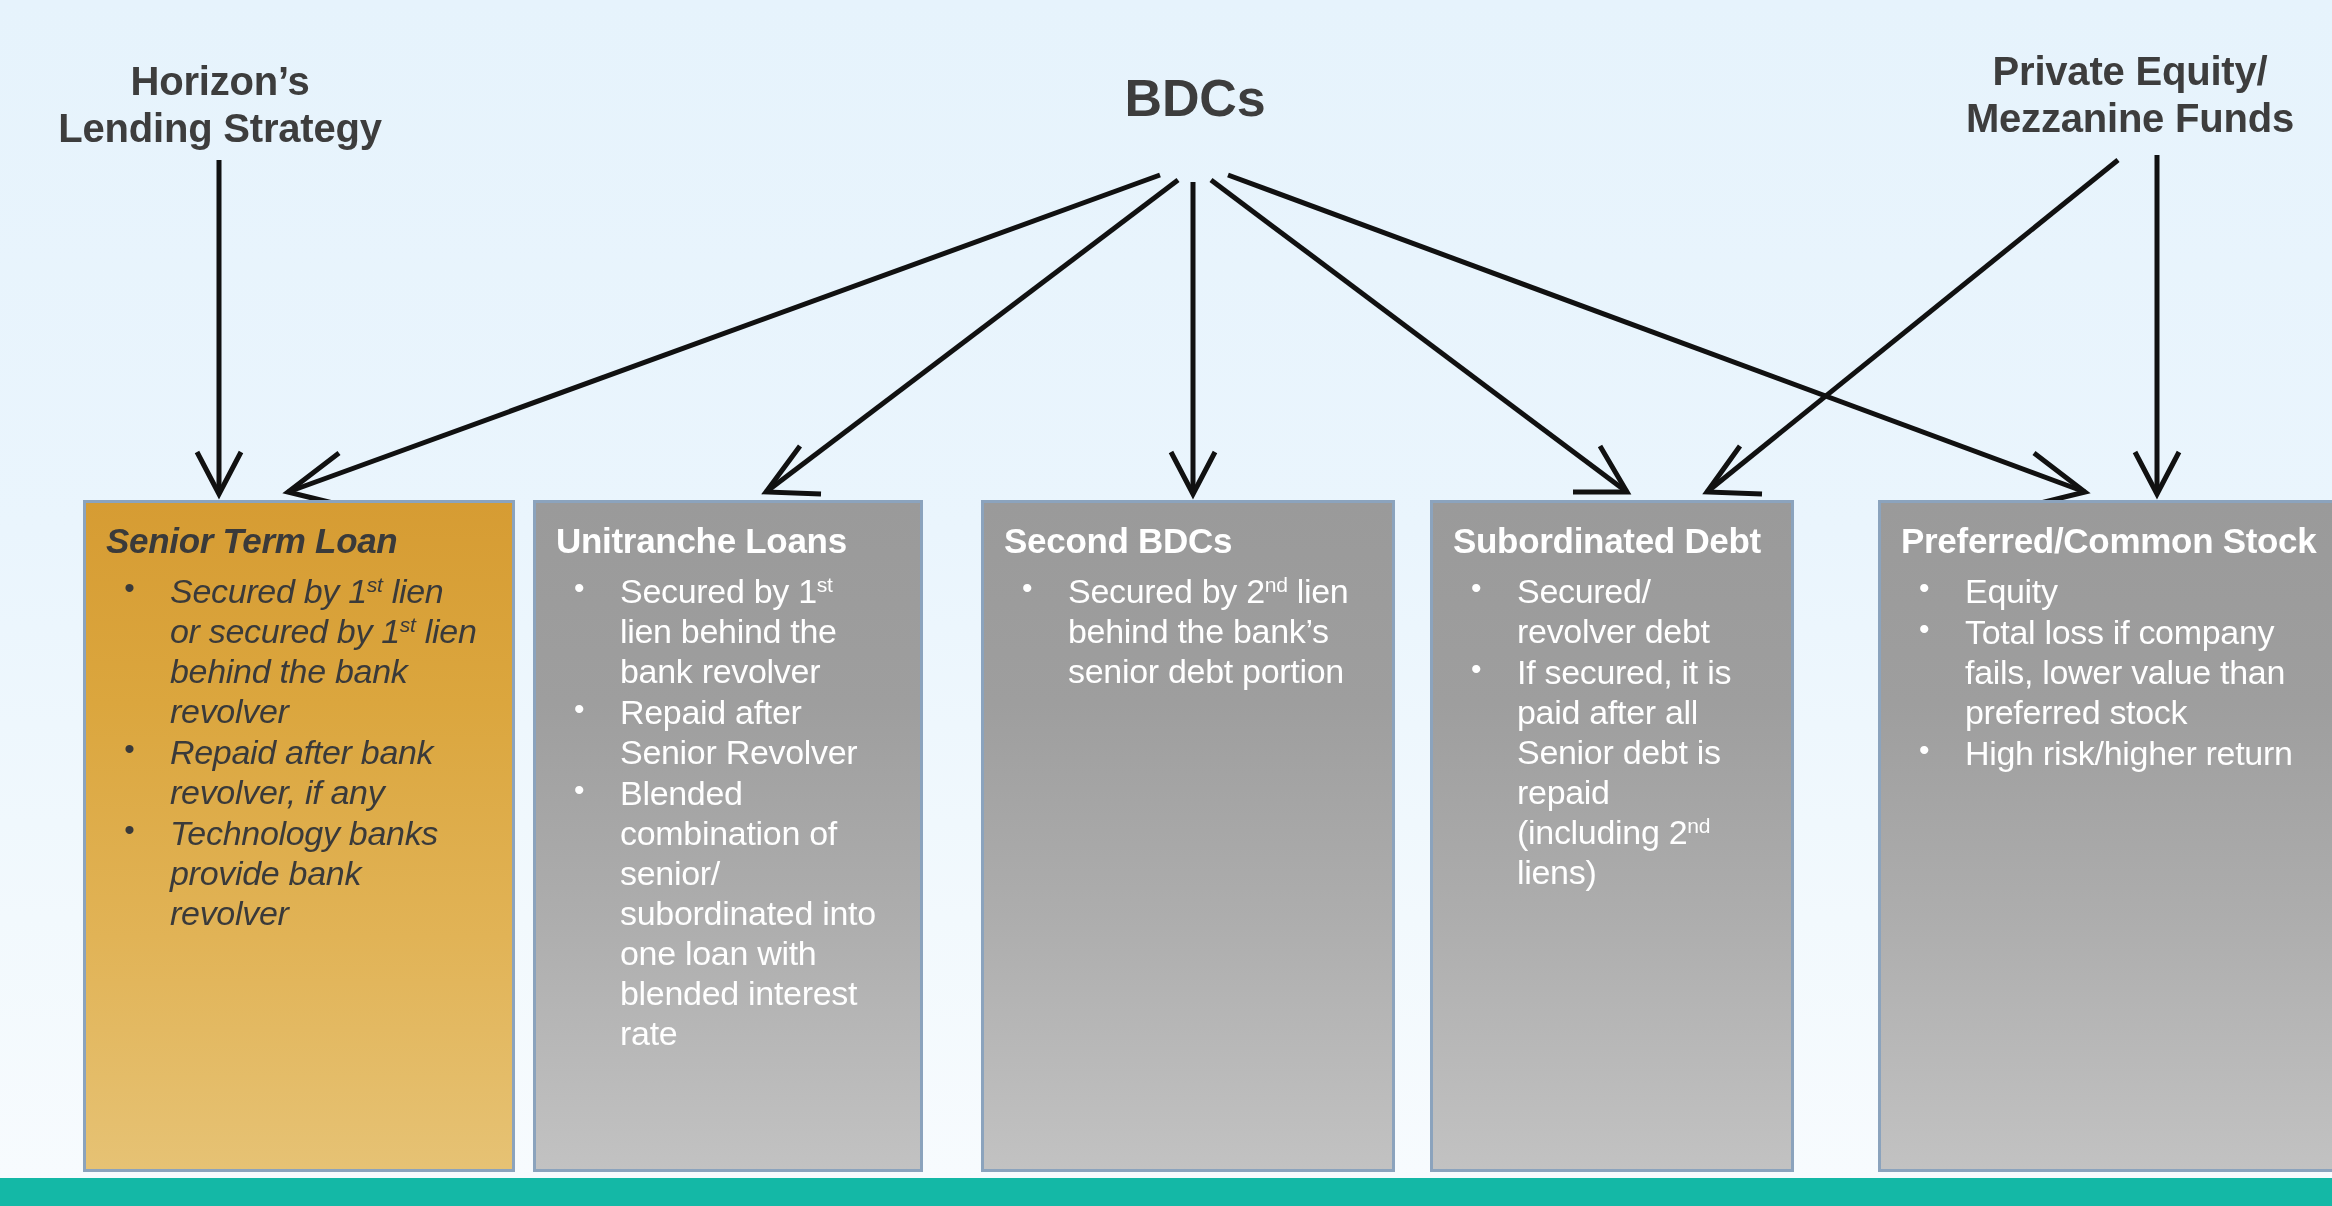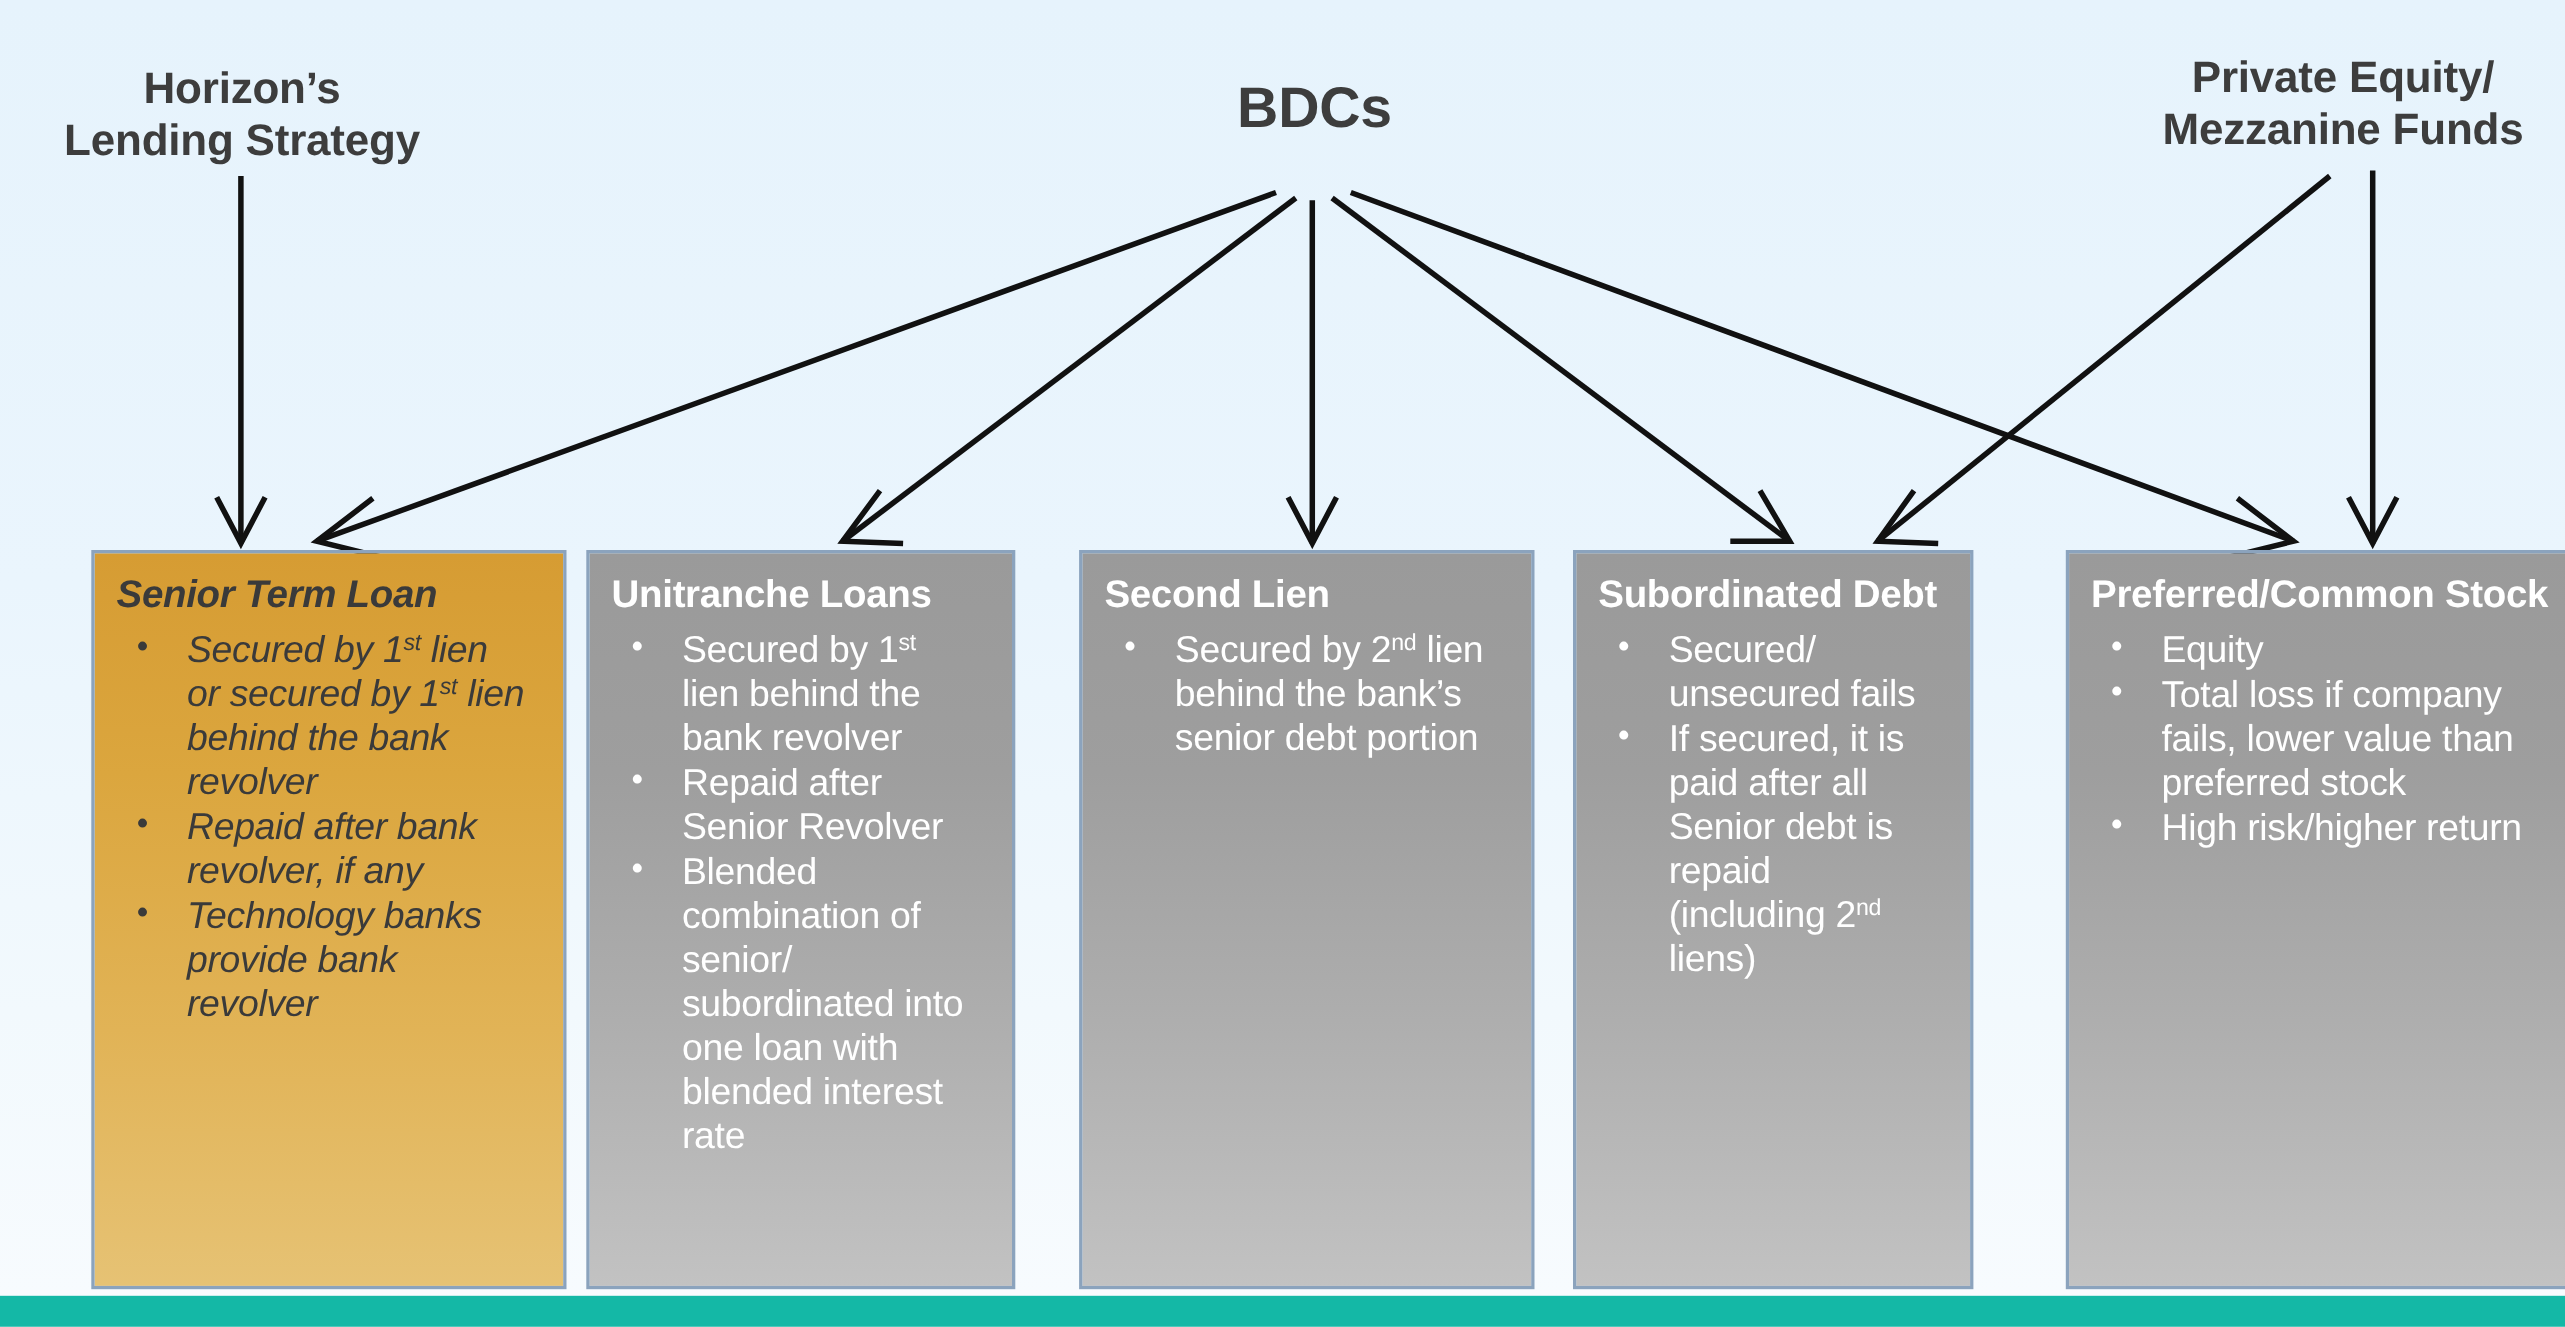--- a/index.html
+++ b/index.html
@@ -153,30 +153,30 @@
   <div class="box grey" style="left:533px;width:390px;">
     <div class="box-title">Unitranche Loans</div>
     <ul class="bullets">
         <li>Secured by 1<sup>st</sup> lien behind the bank revolver</li>
         <li>Repaid after Senior Revolver</li>
         <li>Blended combination of senior/ subordinated into one loan with blended interest rate</li>
       </ul>
   </div>
 
   <div class="box grey" style="left:981px;width:414px;">
-    <div class="box-title">Second Lien</div>
+    <div class="box-title">Second BDCs</div>
     <ul class="bullets">
         <li>Secured by 2<sup>nd</sup> lien behind the bank’s senior debt portion</li>
       </ul>
   </div>
 
   <div class="box grey" style="left:1430px;width:364px;">
     <div class="box-title">Subordinated Debt</div>
     <ul class="bullets">
-        <li>Secured/ unsecured fails</li>
+        <li>Secured/ revolver debt</li>
         <li>If secured, it is paid after all Senior debt is repaid (including 2<sup>nd</sup> liens)</li>
       </ul>
   </div>
 
   <div class="box grey" style="left:1878px;width:492px;">
     <div class="box-title">Preferred/Common Stock</div>
     <ul class="bullets">
         <li>Equity</li>
         <li>Total loss if company fails, lower value than preferred stock</li>
         <li>High risk/higher return</li>

